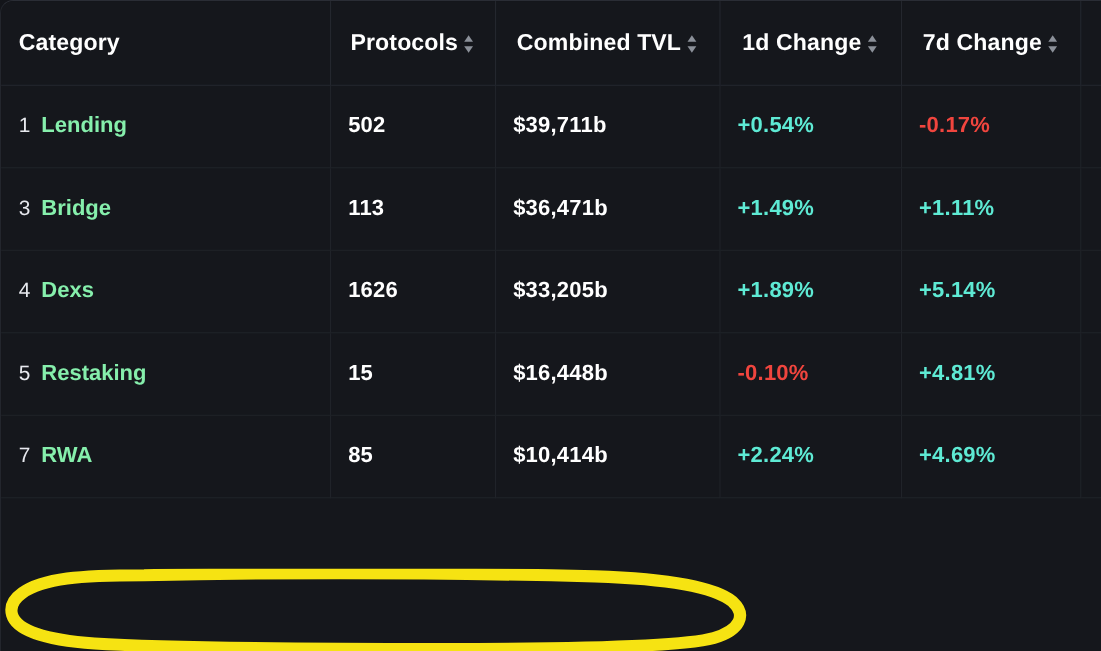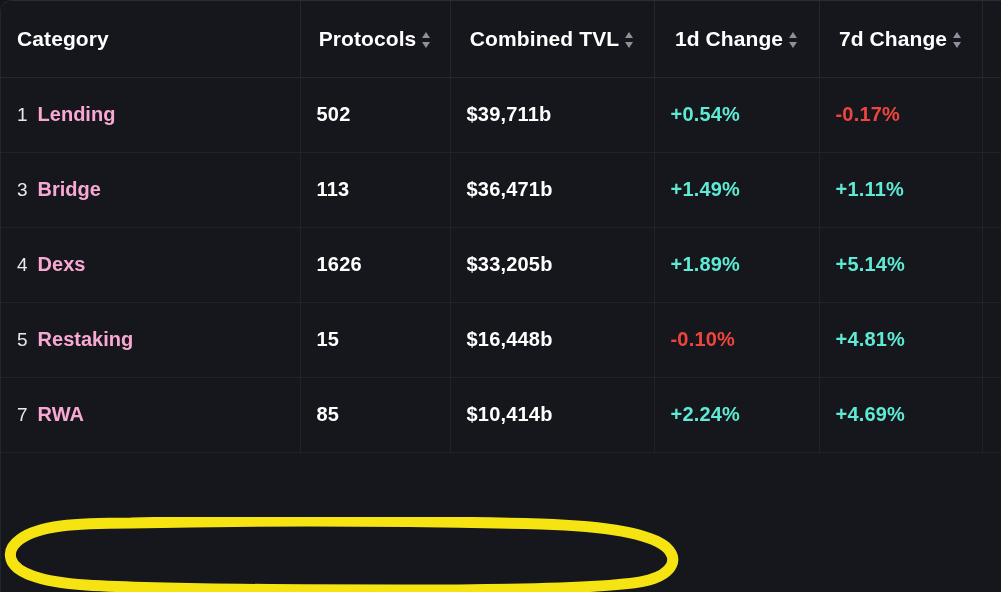--- a/index.html
+++ b/index.html
@@ -106,21 +106,21 @@
   td.cat-cell { text-align: left; }
   td.num-cell { font-weight: 600; letter-spacing: 0.2px; }
 
   .rank {
     color: #e7e9ee;
     font-size: 19px;
     margin-right: 10px;
     font-weight: 400;
   }
   .cat-link {
-    color: #f9a8d4;
+    color: #86efac;
     font-size: 20px;
     font-weight: 600;
     text-decoration: none;
     cursor: pointer;
   }
 
   .pos { color: #5eead4; font-weight: 500; }
   .neg { color: #f0453e; font-weight: 500; }
 
   

